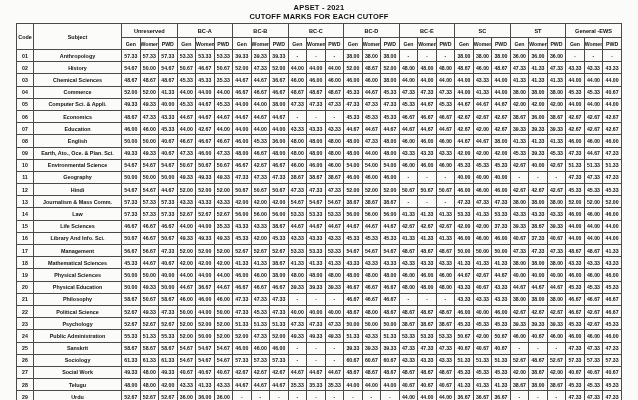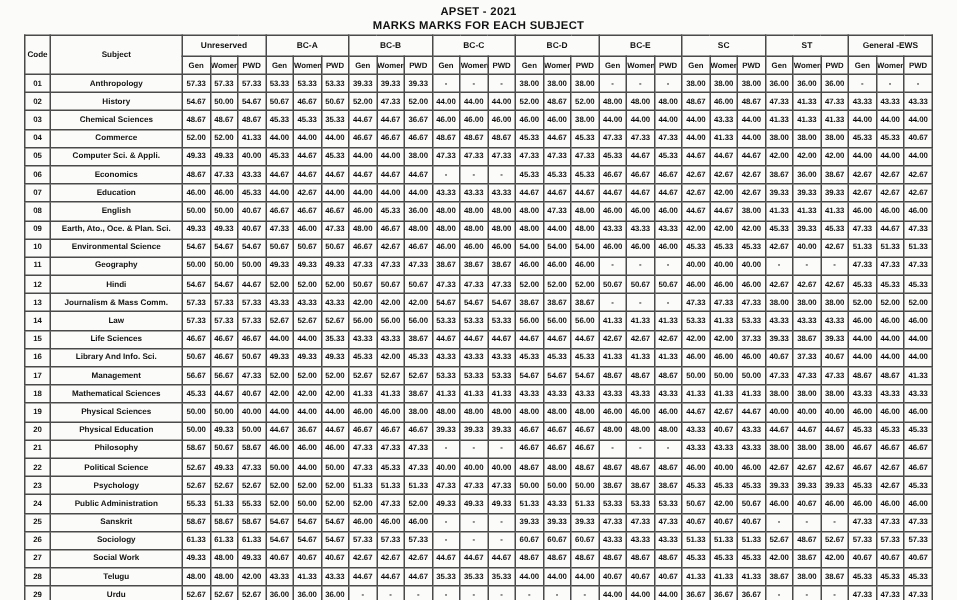--- a/index.html
+++ b/index.html
@@ -35,21 +35,21 @@
   td.code{font-size:5.2px;height:11.2px;}
   td.subject{font-size:5.4px;text-align:left;padding-left:2px;}
   td.val{font-size:5.2px;}
 </style>
 </head>
 <body>
 
 <div class="page">
   <div class="titles">
     <div class="title">APSET - 2021</div>
-    <div class="subtitle">MARKS MARKS FOR EACH SUBJECT</div>
+    <div class="subtitle">CUTOFF MARKS FOR EACH CUTOFF</div>
   </div>
   <table class="cutoff">
     <colgroup>
         <col style="width: 17px;">
         <col style="width: 88px;">
         <col style="width: 18.5px;">
         <col style="width: 18.5px;">
         <col style="width: 18.5px;">
         <col style="width: 18.5px;">
         <col style="width: 18.5px;">

